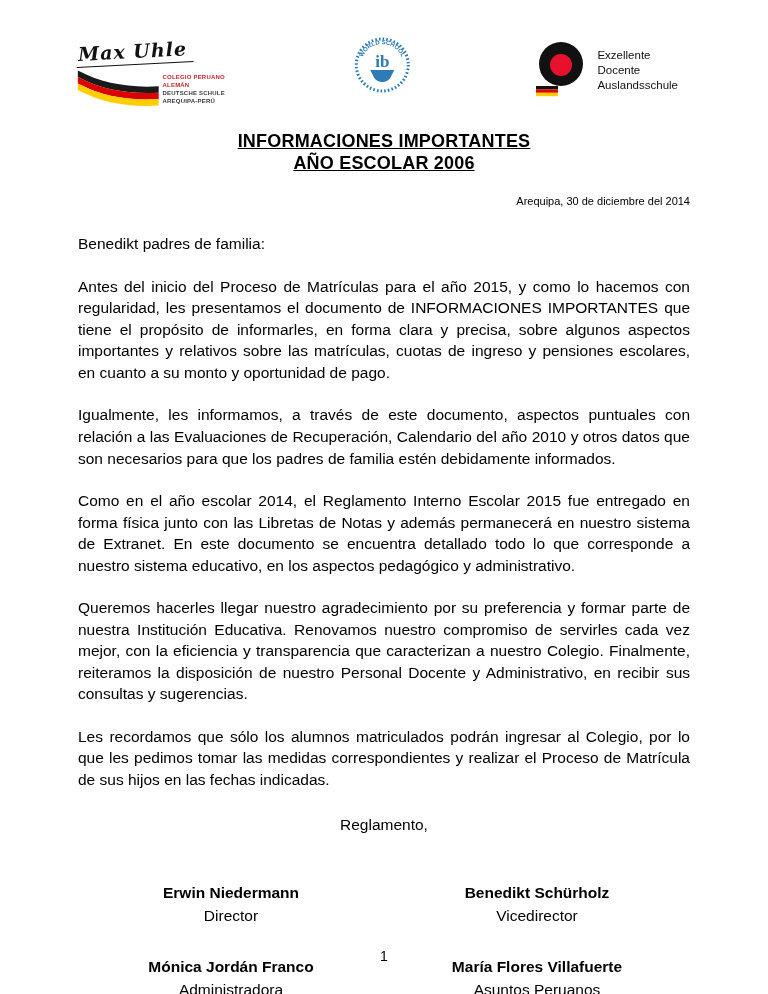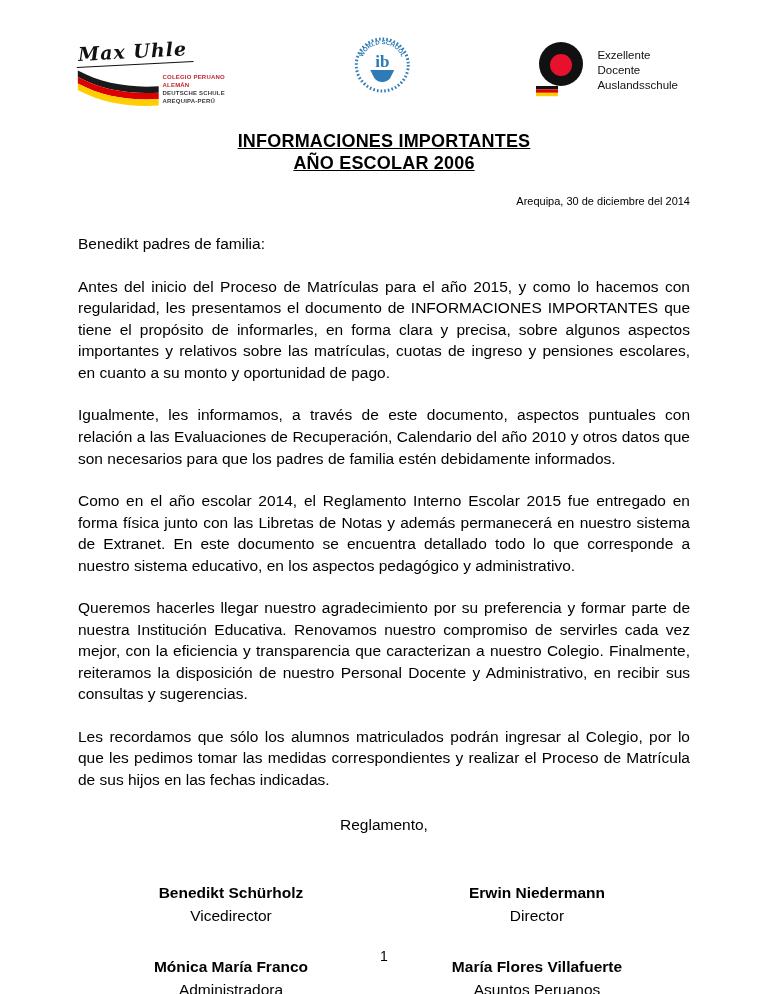--- a/index.html
+++ b/index.html
@@ -127,31 +127,31 @@
     <p>Igualmente, les informamos, a través de este documento, aspectos puntuales con relación a las Evaluaciones de Recuperación, Calendario del año 2010 y otros datos que son necesarios para que los padres de familia estén debidamente informados.</p>
     <p>Como en el año escolar 2014, el Reglamento Interno Escolar 2015 fue entregado en forma física junto con las Libretas de Notas y además permanecerá en nuestro sistema de Extranet. En este documento se encuentra detallado todo lo que corresponde a nuestro sistema educativo, en los aspectos pedagógico y administrativo.</p>
     <p>Queremos hacerles llegar nuestro agradecimiento por su preferencia y formar parte de nuestra Institución Educativa.  Renovamos nuestro compromiso de servirles cada vez mejor, con la eficiencia y transparencia que caracterizan a nuestro Colegio. Finalmente, reiteramos la disposición de nuestro Personal Docente y Administrativo, en recibir sus consultas y sugerencias.</p>
     <p>Les recordamos que sólo los alumnos matriculados podrán ingresar al Colegio, por lo que les pedimos tomar las medidas correspondientes y realizar el Proceso de Matrícula de sus hijos en las fechas indicadas.</p>
     <div class="closing">Reglamento,</div>
   </div>
 
   <div class="sigs">
     <div class="sig-row">
       <div class="sig-cell">
+        <div class="sig-name">Erwin Niedermann</div>
+        <div class="sig-title">Director</div>
+      </div>
+      <div class="sig-cell">
         <div class="sig-name">Benedikt Schürholz</div>
         <div class="sig-title">Vicedirector</div>
-      </div>
-      <div class="sig-cell">
-        <div class="sig-name">Erwin Niedermann</div>
-        <div class="sig-title">Director</div>
       </div>
     </div>
     <div class="sig-row">
       <div class="sig-cell">
-        <div class="sig-name">Mónica María Franco</div>
+        <div class="sig-name">Mónica Jordán Franco</div>
         <div class="sig-title">Administradora</div>
       </div>
       <div class="sig-cell">
         <div class="sig-name">María Flores Villafuerte</div>
         <div class="sig-title">Asuntos Peruanos</div>
       </div>
     </div>
   </div>
 
   <div class="pagenum">1</div>

